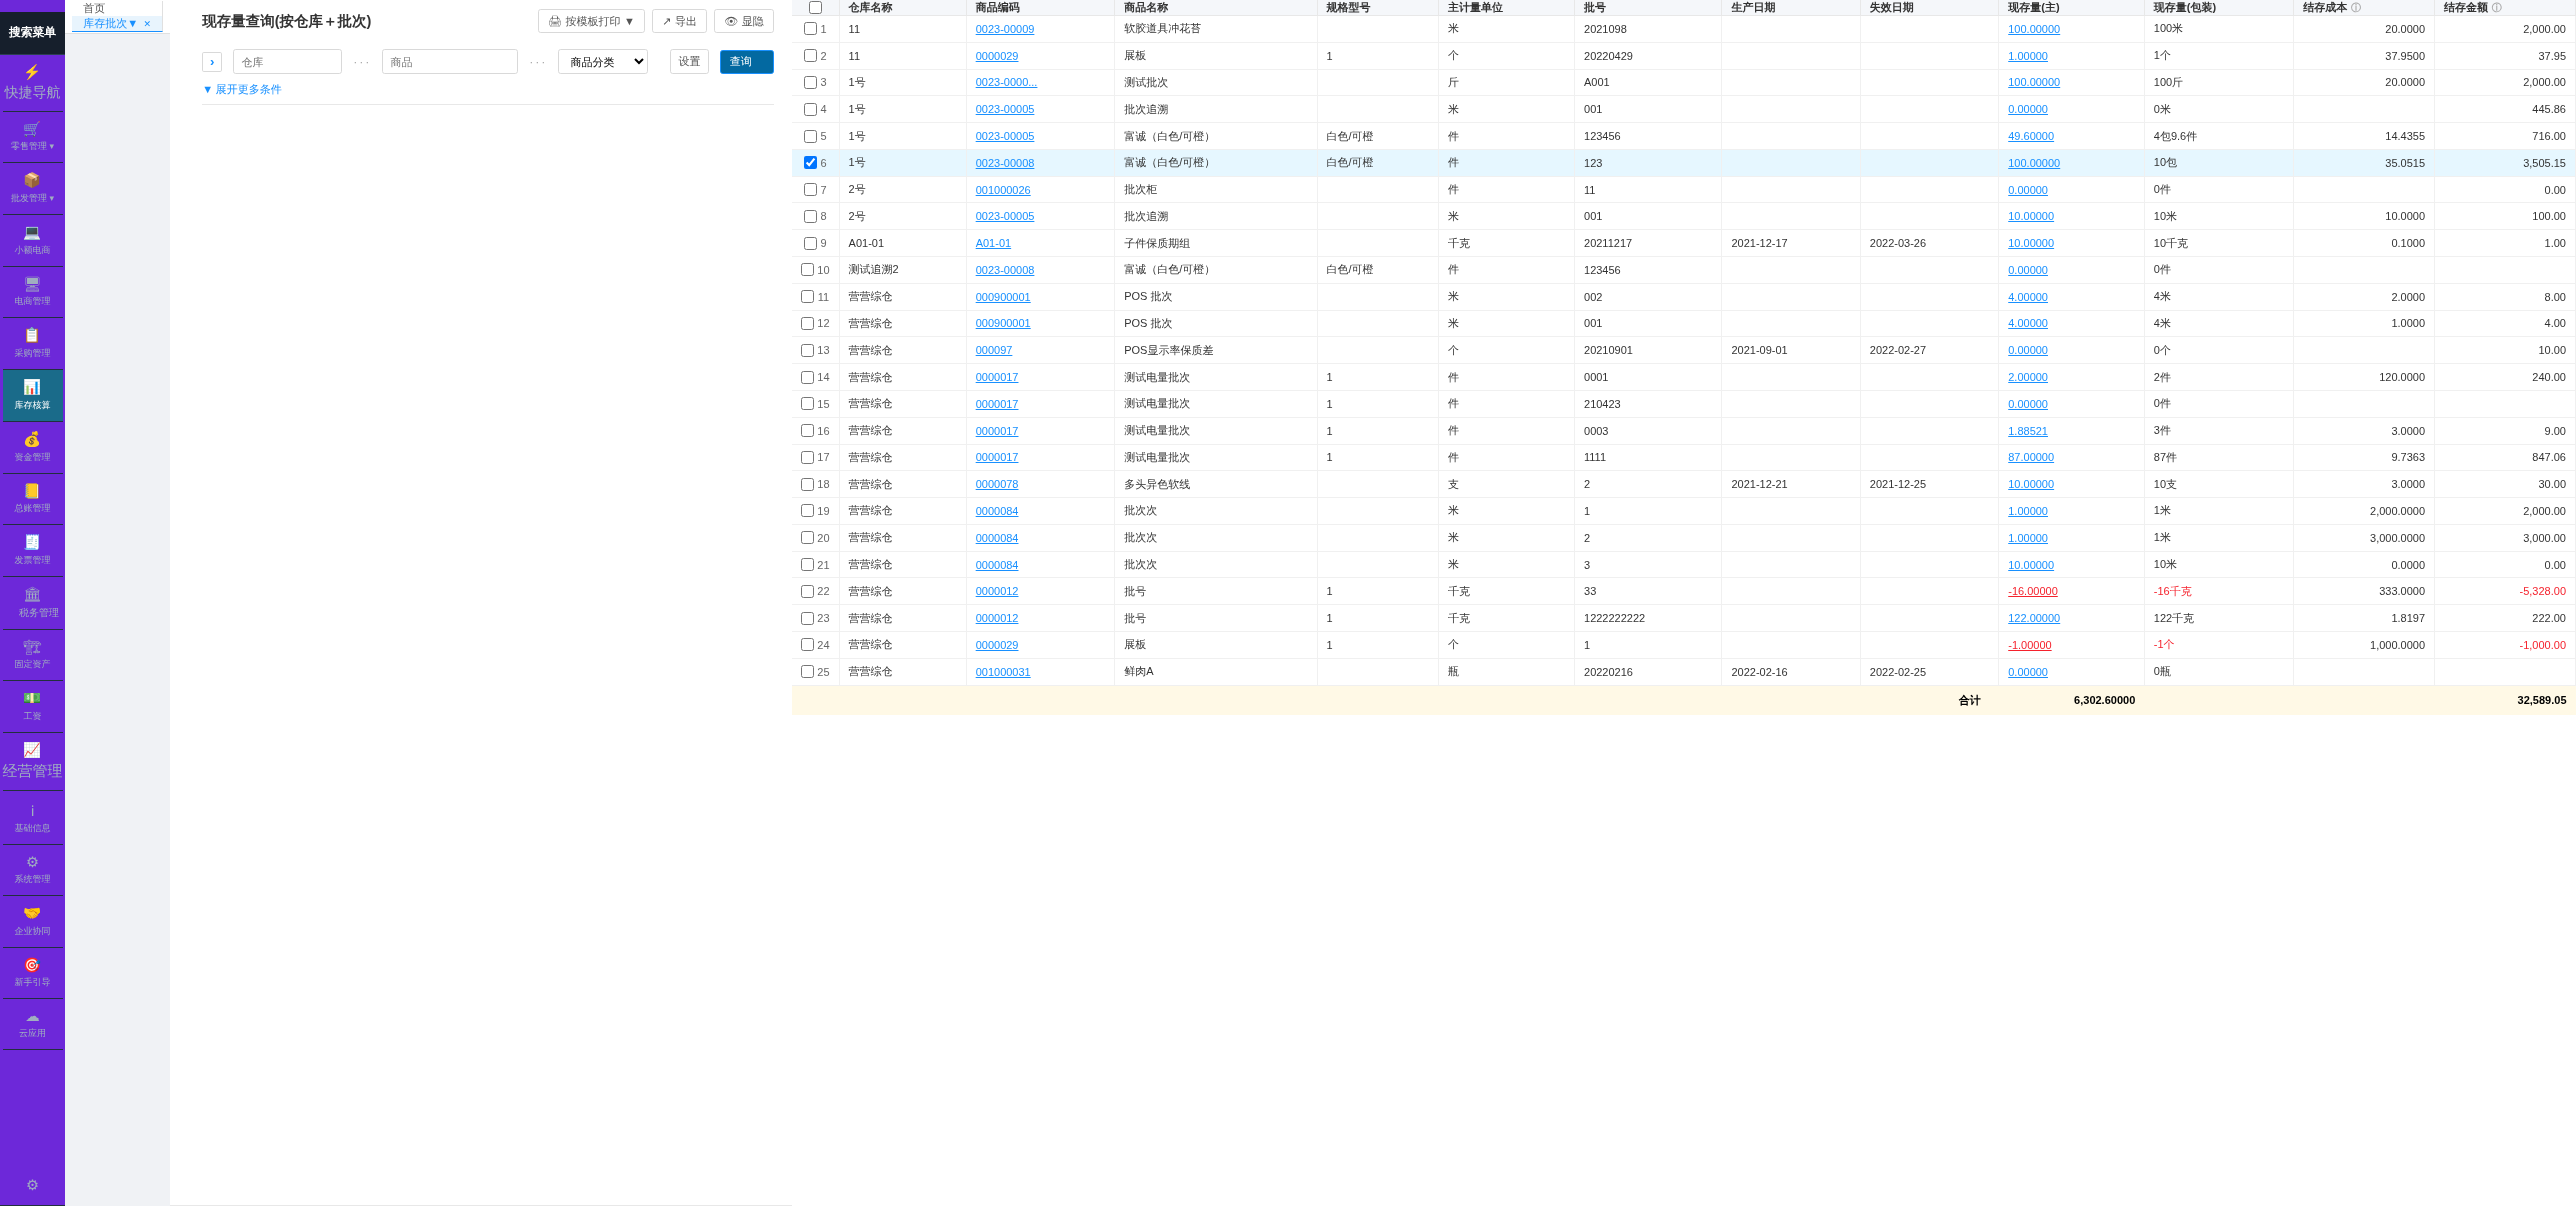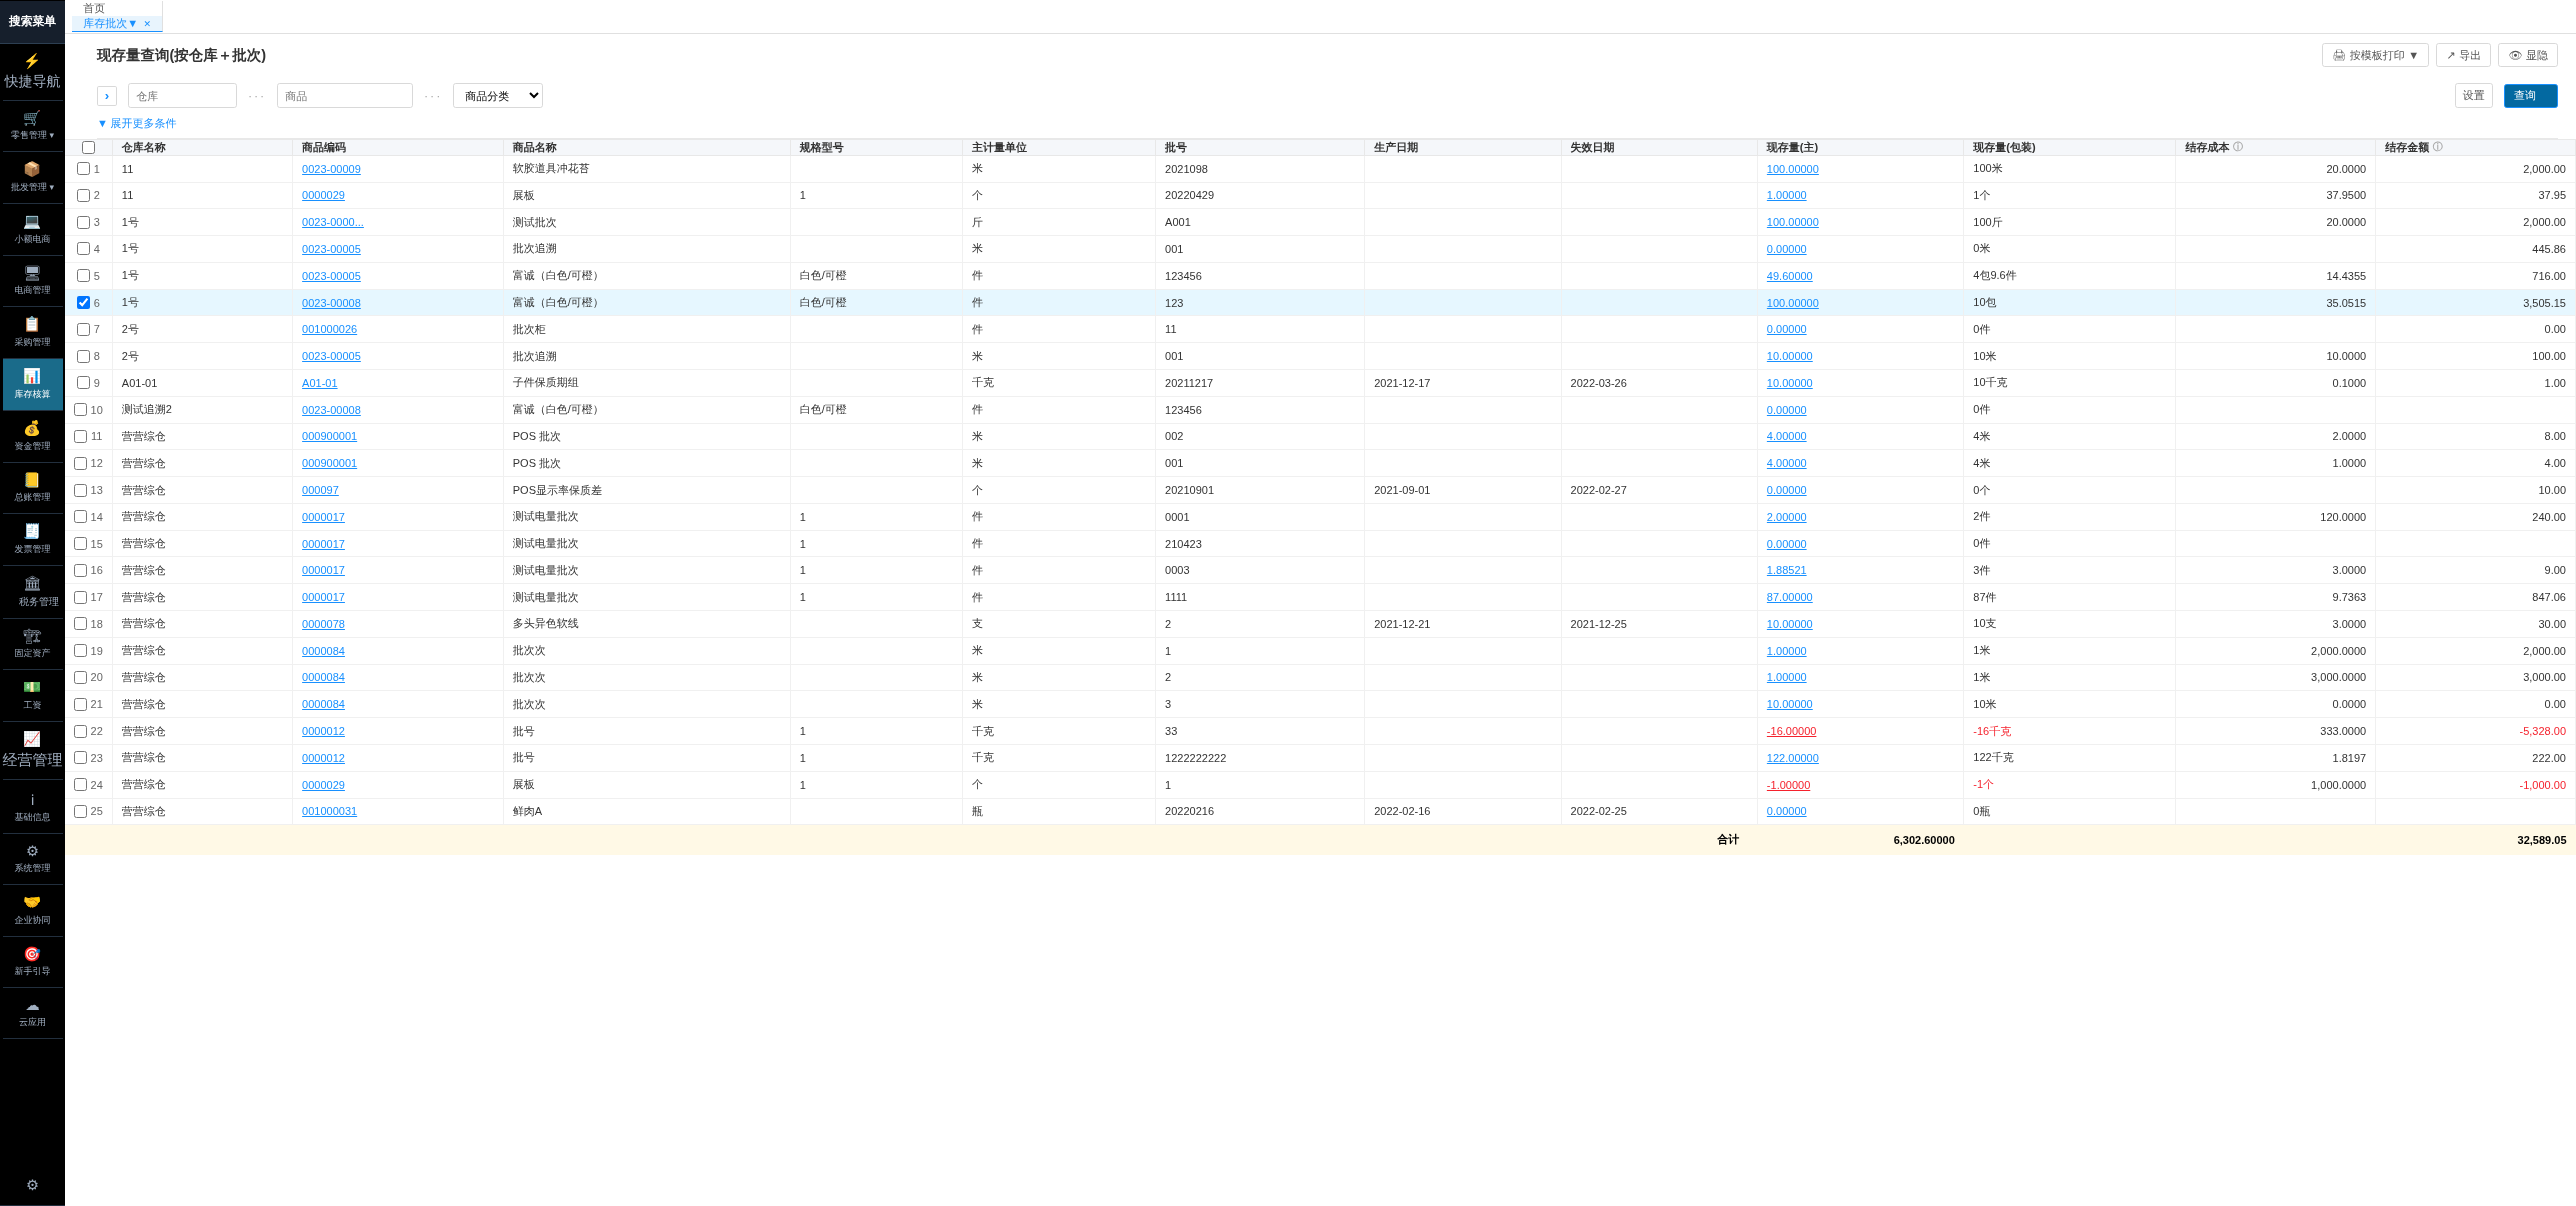--- a/index.html
+++ b/index.html
@@ -1,26 +1,26 @@
 <!DOCTYPE html>
 <html style="font-size:14.5px"><head>
   <meta charset="utf-8">
   <style>
     * { box-sizing: border-box; margin: 0; padding: 0; }
     body { font-family: 'Microsoft YaHei', Arial, sans-serif; font-size: 11px; background: #f0f2f5; display: flex; height: 100vh; overflow: hidden; }
 
     
     .sidebar {
       width: 65px;
-      background: #000000;
+      background: #6d28d9;
       color: #a0aec0;
       display: flex;
       flex-direction: column;
       align-items: center;
-      padding-top: 1px;
+      padding-top: 12px;
       flex-shrink: 0;
       height: 100vh;
       overflow-y: auto;
     }
     .sidebar-logo {
       width: 100%;
       height: 43px;
       background: #161f2c;
       display: flex;
       align-items: center;
@@ -48,21 +48,20 @@
     .sidebar-item .icon { font-size: 14.5px; margin-bottom: 2.7px; }
     .sidebar-bottom {
       margin-top: auto;
       width: 100%;
     }
 
     
     .main-content {
       flex: 1;
       display: flex;
-      flex-direction: column;
       overflow: hidden;
     }
 
     
     .top-bar {
       background: #fff;
       border-bottom: 0.9px solid #e0e0e0;
       display: flex;
       align-items: center;
       height: 34px;

